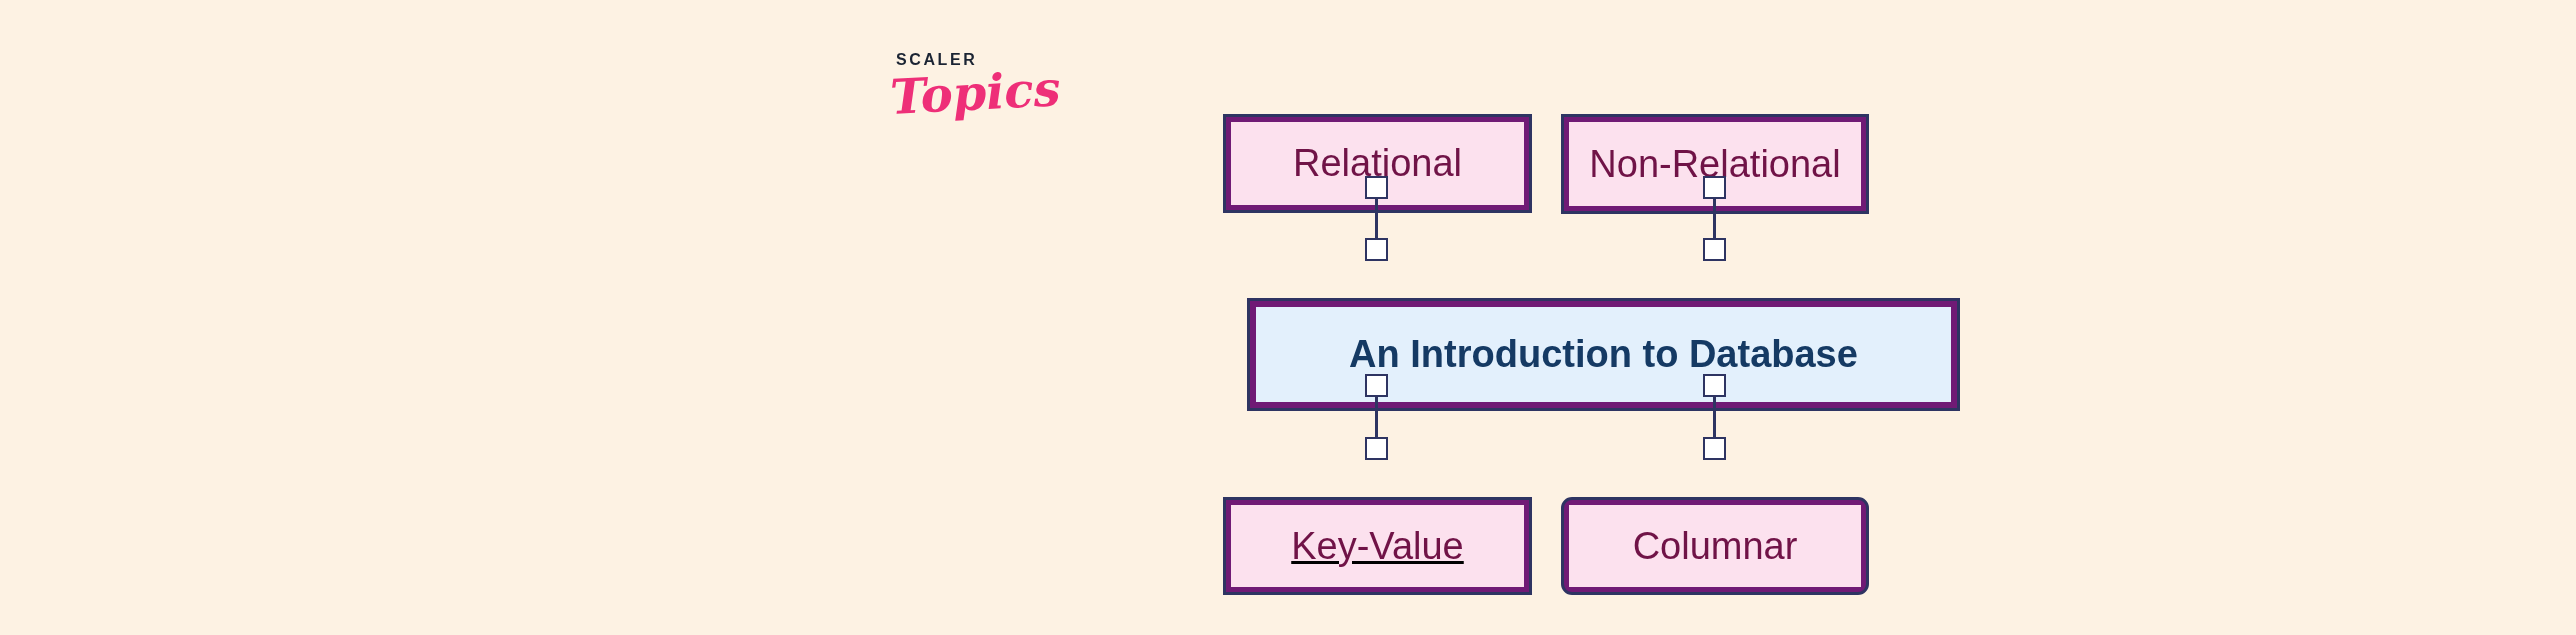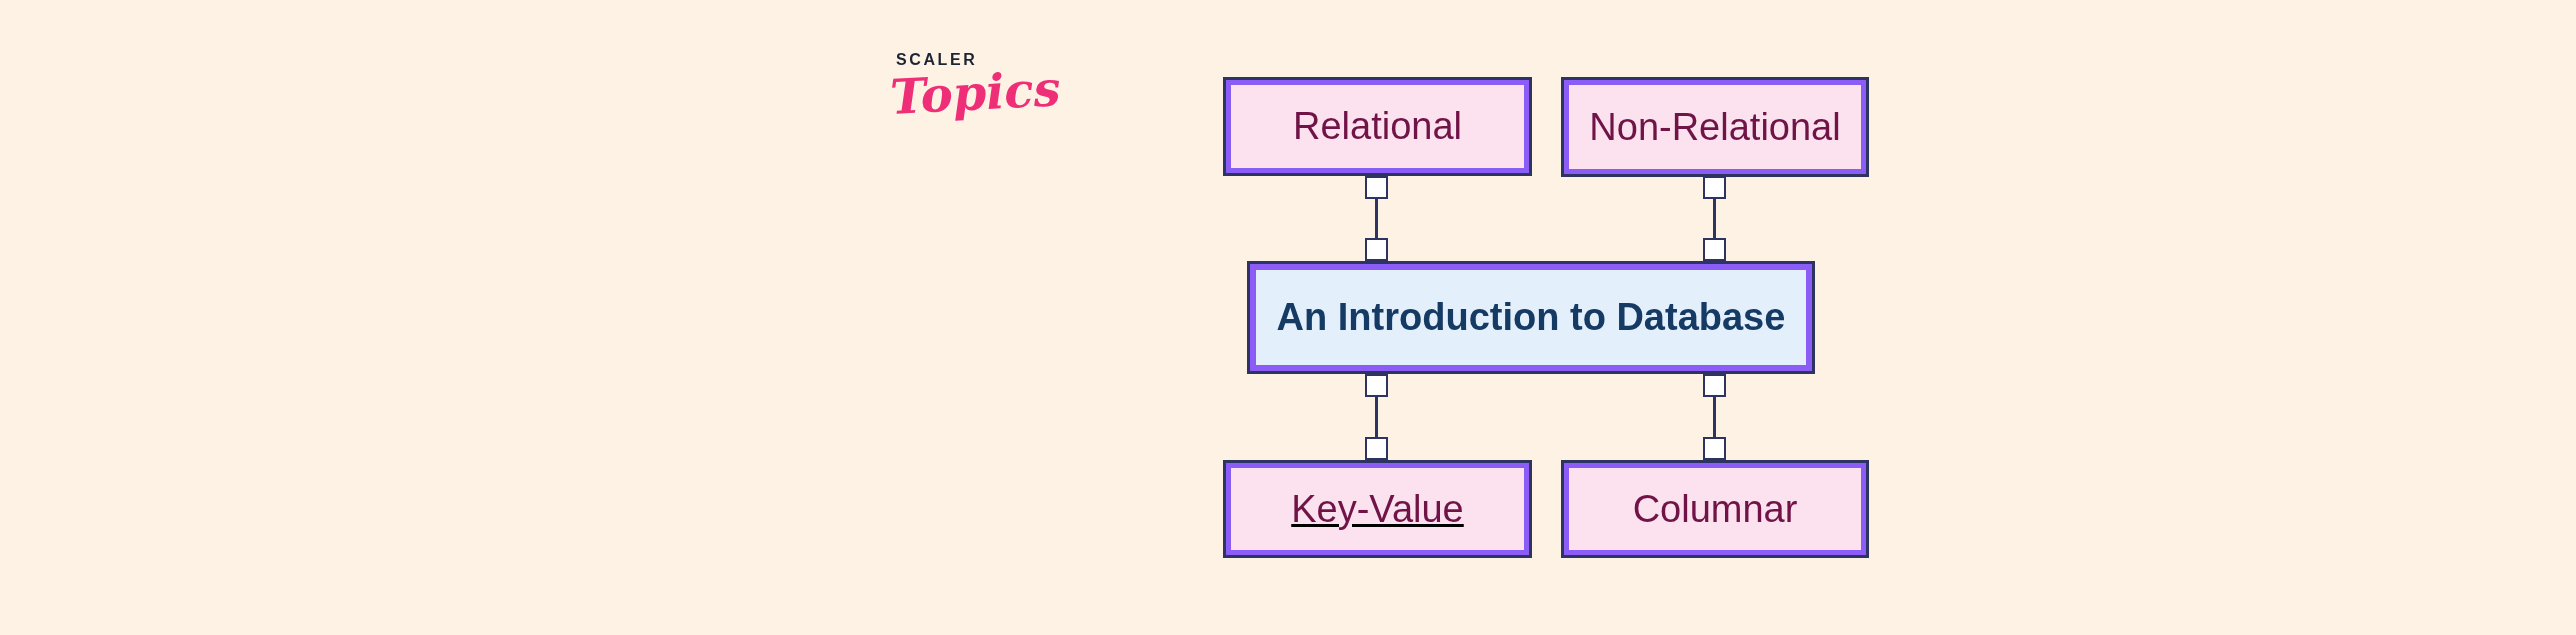--- a/index.html
+++ b/index.html
@@ -34,24 +34,25 @@
     color: #ee2f78;
     transform: rotate(-3deg);
     transform-origin: left top;
     white-space: nowrap;
   }
 
   
   .node {
     position: absolute;
     box-sizing: border-box;
-    background: #8b5cf6;
+    background: #701a75;
     border: 3.1px solid #2e3462;
     padding: 4.6px;
     display: flex;
+    margin-top: 37px;
   }
   .node-fill {
     flex: 1;
     display: flex;
     align-items: center;
     justify-content: center;
     white-space: nowrap;
   }
   .node.pink .node-fill {
     background: #fce1ee;
@@ -61,23 +62,23 @@
   }
   .node.blue .node-fill {
     background: #e3f0fc;
     color: #153a64;
     font-size: 38px;
     font-weight: bold;
   }
 
   #node-relational     { left: 1223px; top: 77px; width: 309px;  height: 99px; }
   #node-non-relational { left: 1561px; top: 77px; width: 308px;  height: 100px; }
-  #node-center         { left: 1247px; top: 261px; width: 568px; height: 113px; padding: 6.2px; }
+  #node-center         { left: 1247px; top: 261px; width: 713px; height: 113px; padding: 6.2px; }
   #node-key-value      { left: 1223px; top: 460px; width: 309px;  height: 98px; text-decoration: underline; }
-  #node-columnar       { left: 1561px; top: 460px; width: 308px;  height: 98px; }
+  #node-columnar       { left: 1561px; top: 460px; width: 308px;  height: 98px; border-radius: 11px; }
 
   
   .connector {
     position: absolute;
     width: 23px;
     display: flex;
     flex-direction: column;
     align-items: center;
   }
   .stub {

